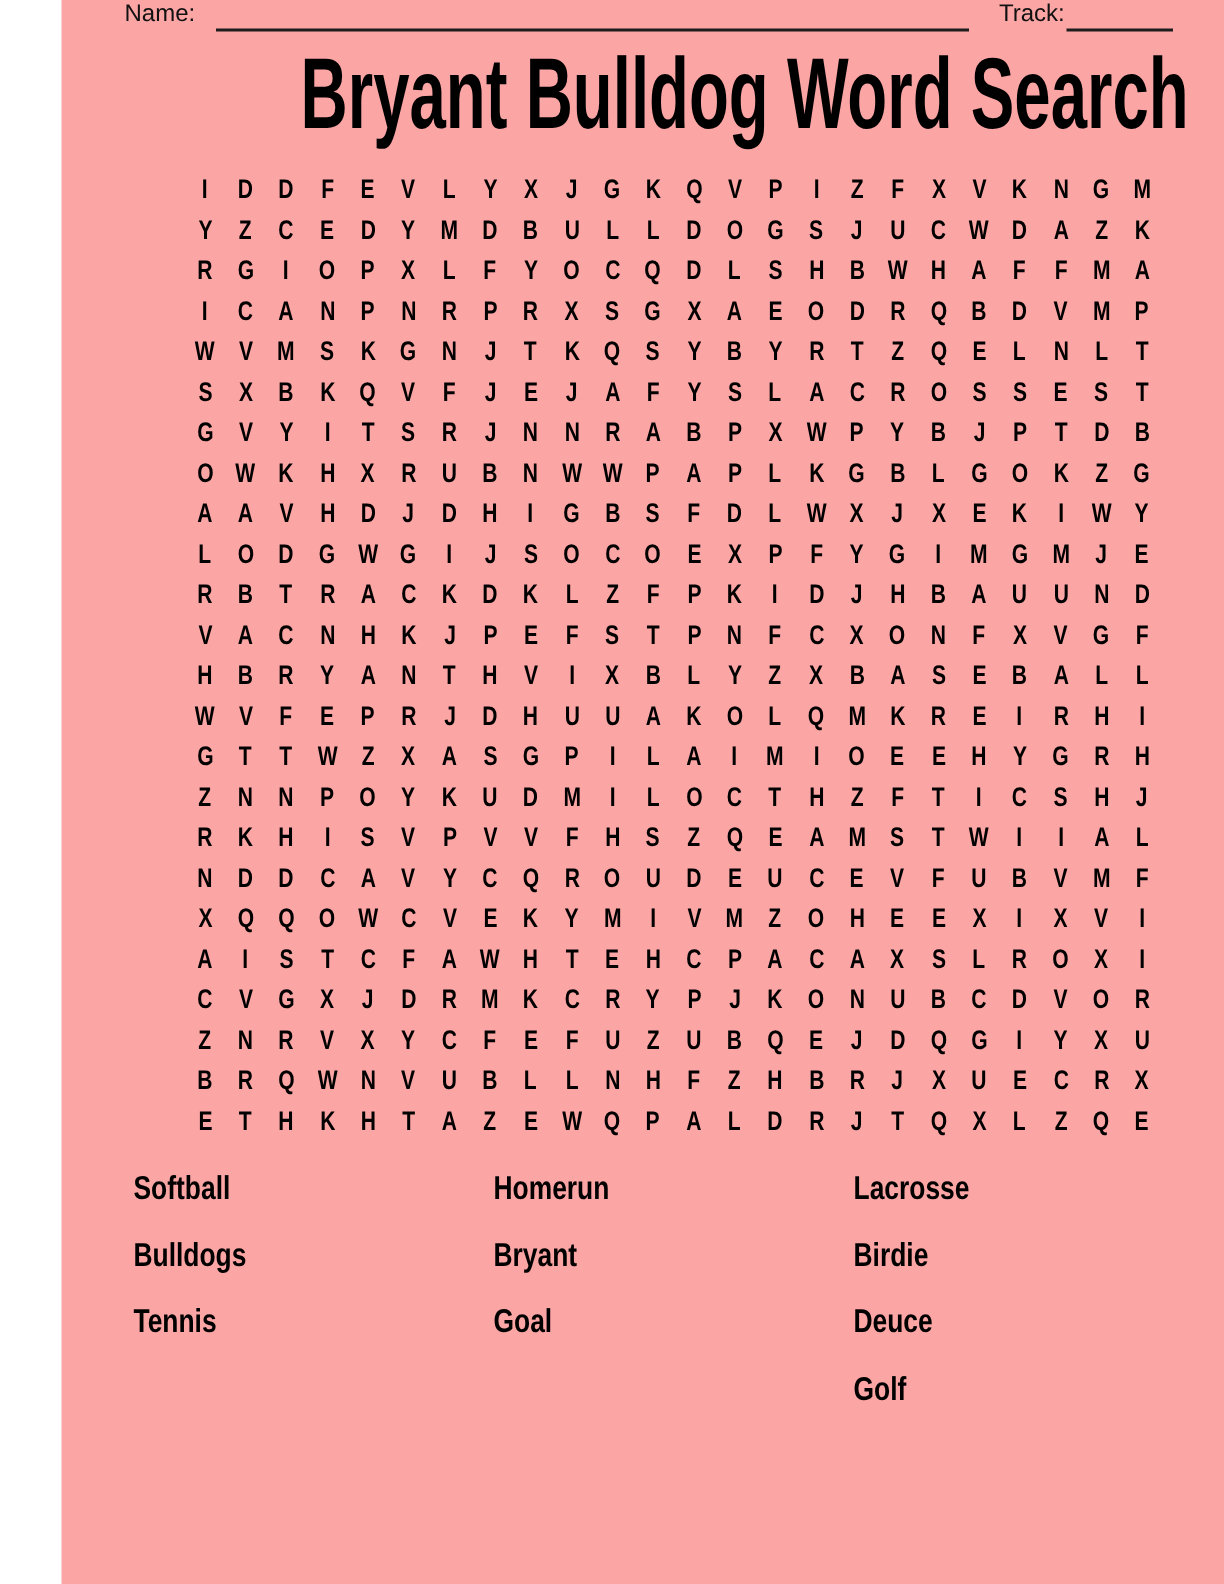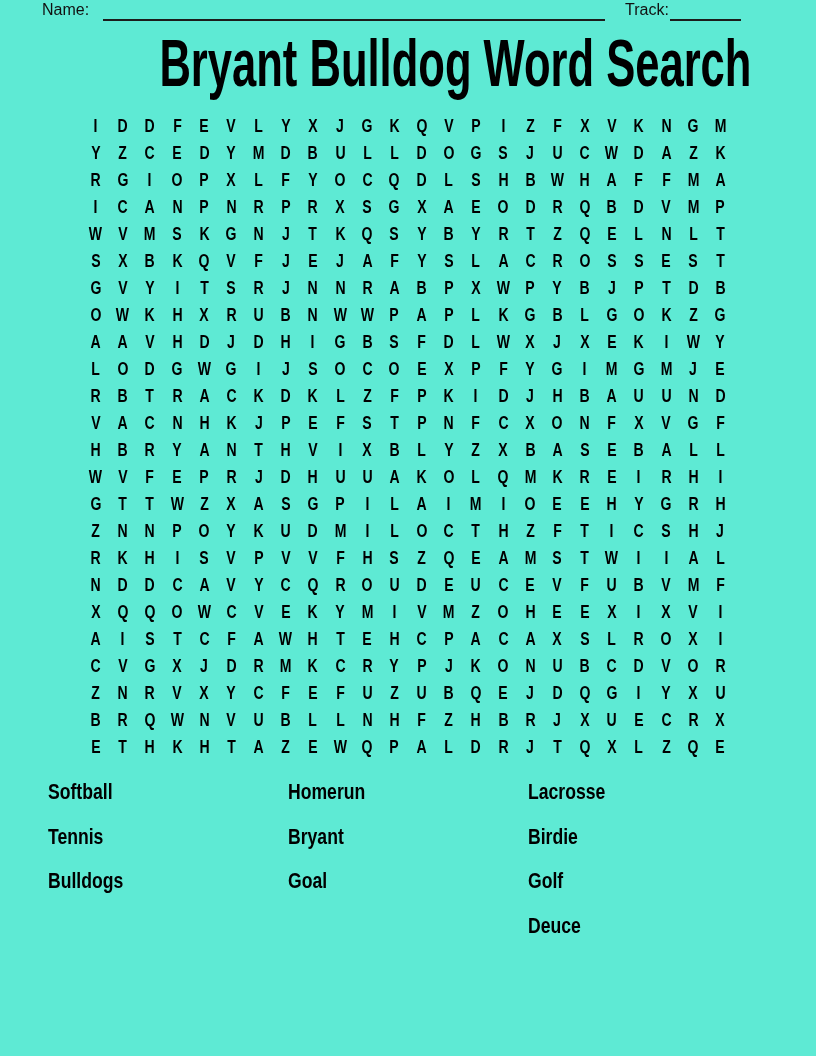--- a/index.html
+++ b/index.html
@@ -11,21 +11,22 @@
     width: 816px;
     height: 1056px;
     position: relative;
     font-family: "Liberation Sans", sans-serif;
     color: #000000;
     overflow: hidden;
   }
   .page {
     position: absolute;
     inset: 0;
-    background: #5eead4;
+    background: #fca5a5;
+    margin-left: 41px;
   }
   
   .name-label {
     position: absolute;
     left: 42px;
     top: 1px;
     font-size: 16px;
     color: #111111;
     white-space: nowrap;
   }
@@ -1858,29 +1859,29 @@
         <span>Q</span>
       </div>
       <div class="cell">
         <span>E</span>
       </div>
     </div>
 
   <div class="word-list">
       <div class="word-col">
         <div class="word"><span>Softball</span></div>
+        <div class="word"><span>Bulldogs</span></div>
         <div class="word"><span>Tennis</span></div>
-        <div class="word"><span>Bulldogs</span></div>
       </div>
       <div class="word-col">
         <div class="word"><span>Homerun</span></div>
         <div class="word"><span>Bryant</span></div>
         <div class="word"><span>Goal</span></div>
       </div>
       <div class="word-col">
         <div class="word"><span>Lacrosse</span></div>
         <div class="word"><span>Birdie</span></div>
+        <div class="word"><span>Deuce</span></div>
         <div class="word"><span>Golf</span></div>
-        <div class="word"><span>Deuce</span></div>
       </div>
     </div>
 
 </div>
 
 </body></html>

